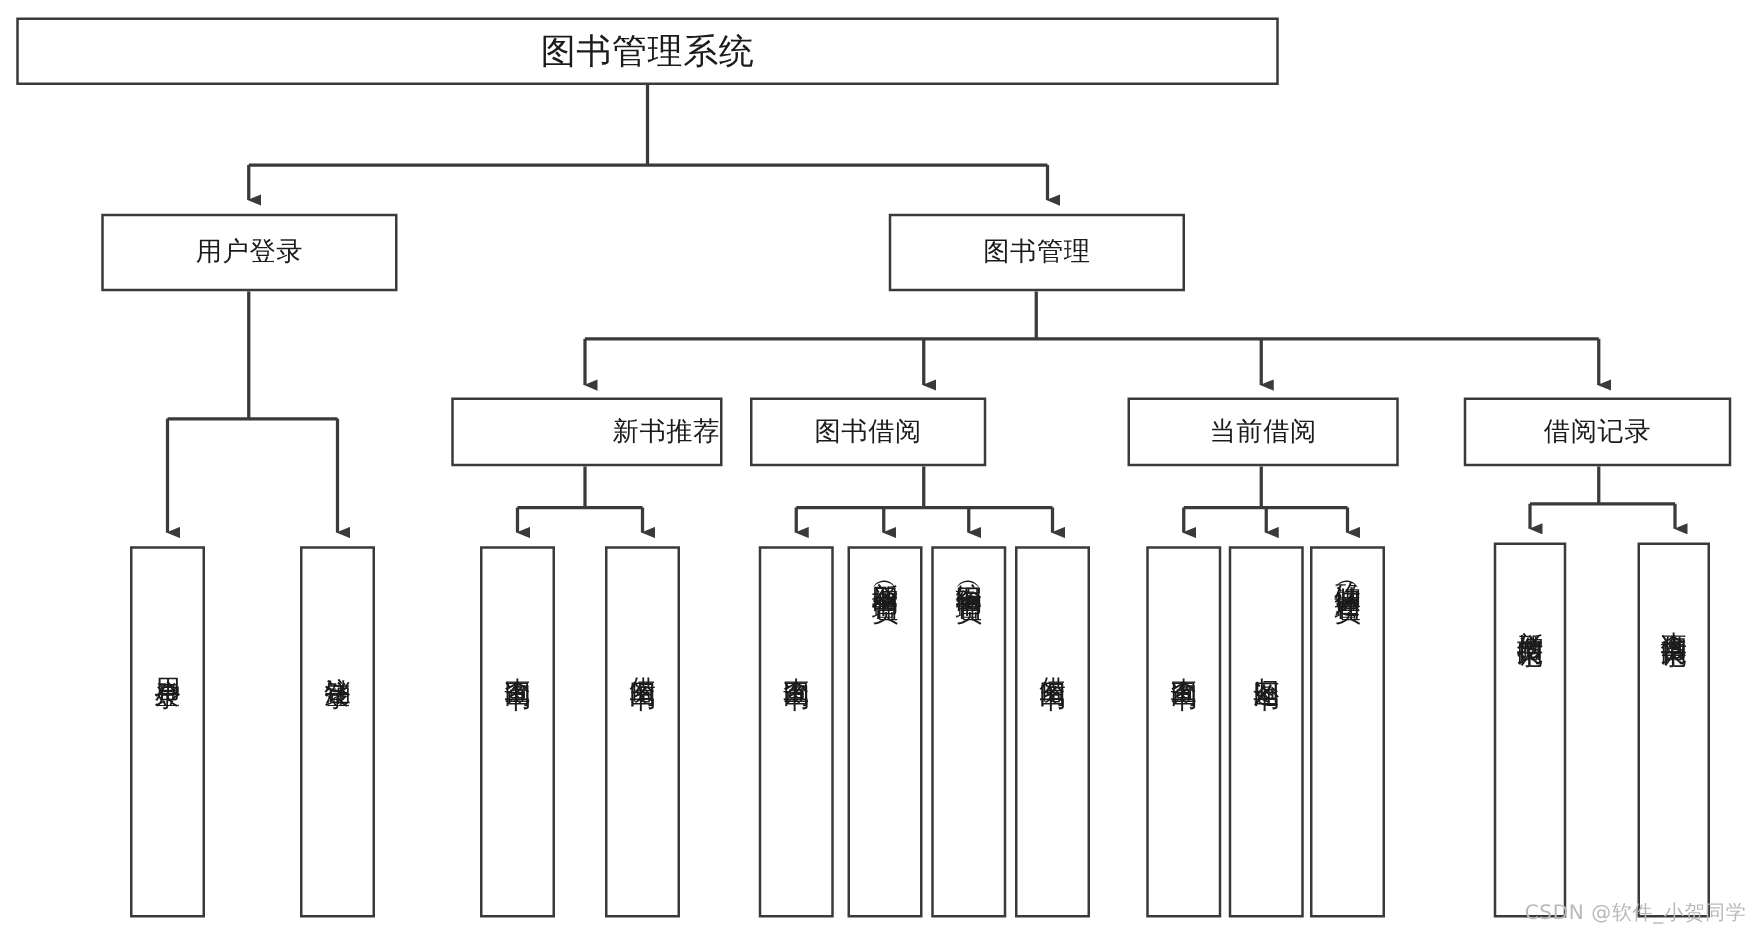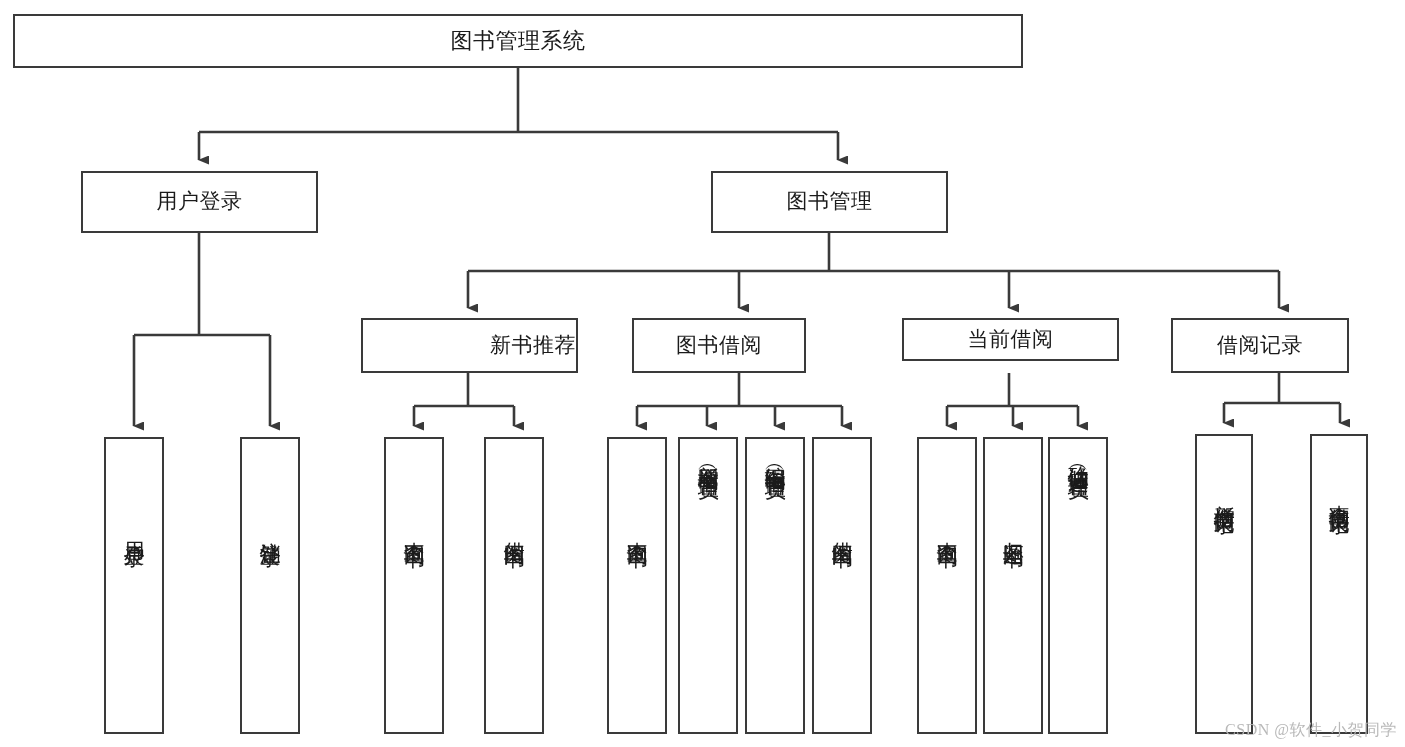--- a/index.html
+++ b/index.html
@@ -36,21 +36,21 @@
     justify-content: center;
     color: #1b1b1b;
     z-index: 2;
   }
   .node .lbl {
     font-size: 21px;
     line-height: 1.12;
     letter-spacing: 0.5px;
     white-space: nowrap;
   }
-  .node.root .lbl { font-size: 22px; }
+  .node.root .lbl { font-size: 28px; }
   .node.lvl1 .lbl { font-size: 21px; }
   .node.lvl2 .lbl { font-size: 21px; }
   .node.leaf {
     align-items: flex-start;
     justify-content: center;
     padding-top: 10px;
   }
   .node.leaf .lbl {
     writing-mode: vertical-rl;
     text-orientation: upright;
@@ -68,21 +68,20 @@
   }
   .watermark {
     position: absolute;
     right: 8px;
     bottom: 6px;
     font-size: 16px;
     color: #b9b9b9;
     letter-spacing: 0.5px;
     z-index: 3;
     user-select: none;
-    font-family: Liberation Serif, serif;
   }
 </style>
 </head>
 <body>
 
 <div id="canvas">
 
   <svg class="connectors" viewBox="0 0 1405 747" xmlns="http://www.w3.org/2000/svg">
     <defs>
       <marker id="arw" markerWidth="9" markerHeight="11" refX="4.5" refY="10" orient="auto" markerUnits="userSpaceOnUse">
@@ -140,27 +139,27 @@
   <div class="node lvl1" style="left:81px; top:171px; width:237px; height:62px;">
     <span class="lbl">用户登录</span>
   </div>
   <div class="node lvl1" style="left:711px; top:171px; width:237px; height:62px;align-items:center;">
     <span class="lbl">图书管理</span>
   </div>
 
   <div class="node lvl2" style="left:361px; top:318px; width:217px; height:55px;justify-content:flex-end;">
     <span class="lbl">新书推荐</span>
   </div>
-  <div class="node lvl2" style="left:632px; top:318px; width:174px; height:55px;">
+  <div class="node lvl2" style="left:600px; top:318px; width:189px; height:55px;">
     <span class="lbl">图书借阅</span>
   </div>
-  <div class="node lvl2" style="left:902px; top:318px; width:217px; height:43px;">
+  <div class="node lvl2" style="left:902px; top:318px; width:217px; height:55px;">
     <span class="lbl">当前借阅</span>
   </div>
-  <div class="node lvl2" style="left:1171px; top:318px; width:178px; height:55px;">
+  <div class="node lvl2" style="left:1171px; top:318px; width:214px; height:55px;">
     <span class="lbl">借阅记录</span>
   </div>
 
   <div class="node leaf mid" style="left:104px; top:437px; width:60px; height:297px;">
     <span class="lbl">用户登录</span>
   </div>
   <div class="node leaf mid" style="left:240px; top:437px; width:60px; height:297px;">
     <span class="lbl">注销登录</span>
   </div>
 

